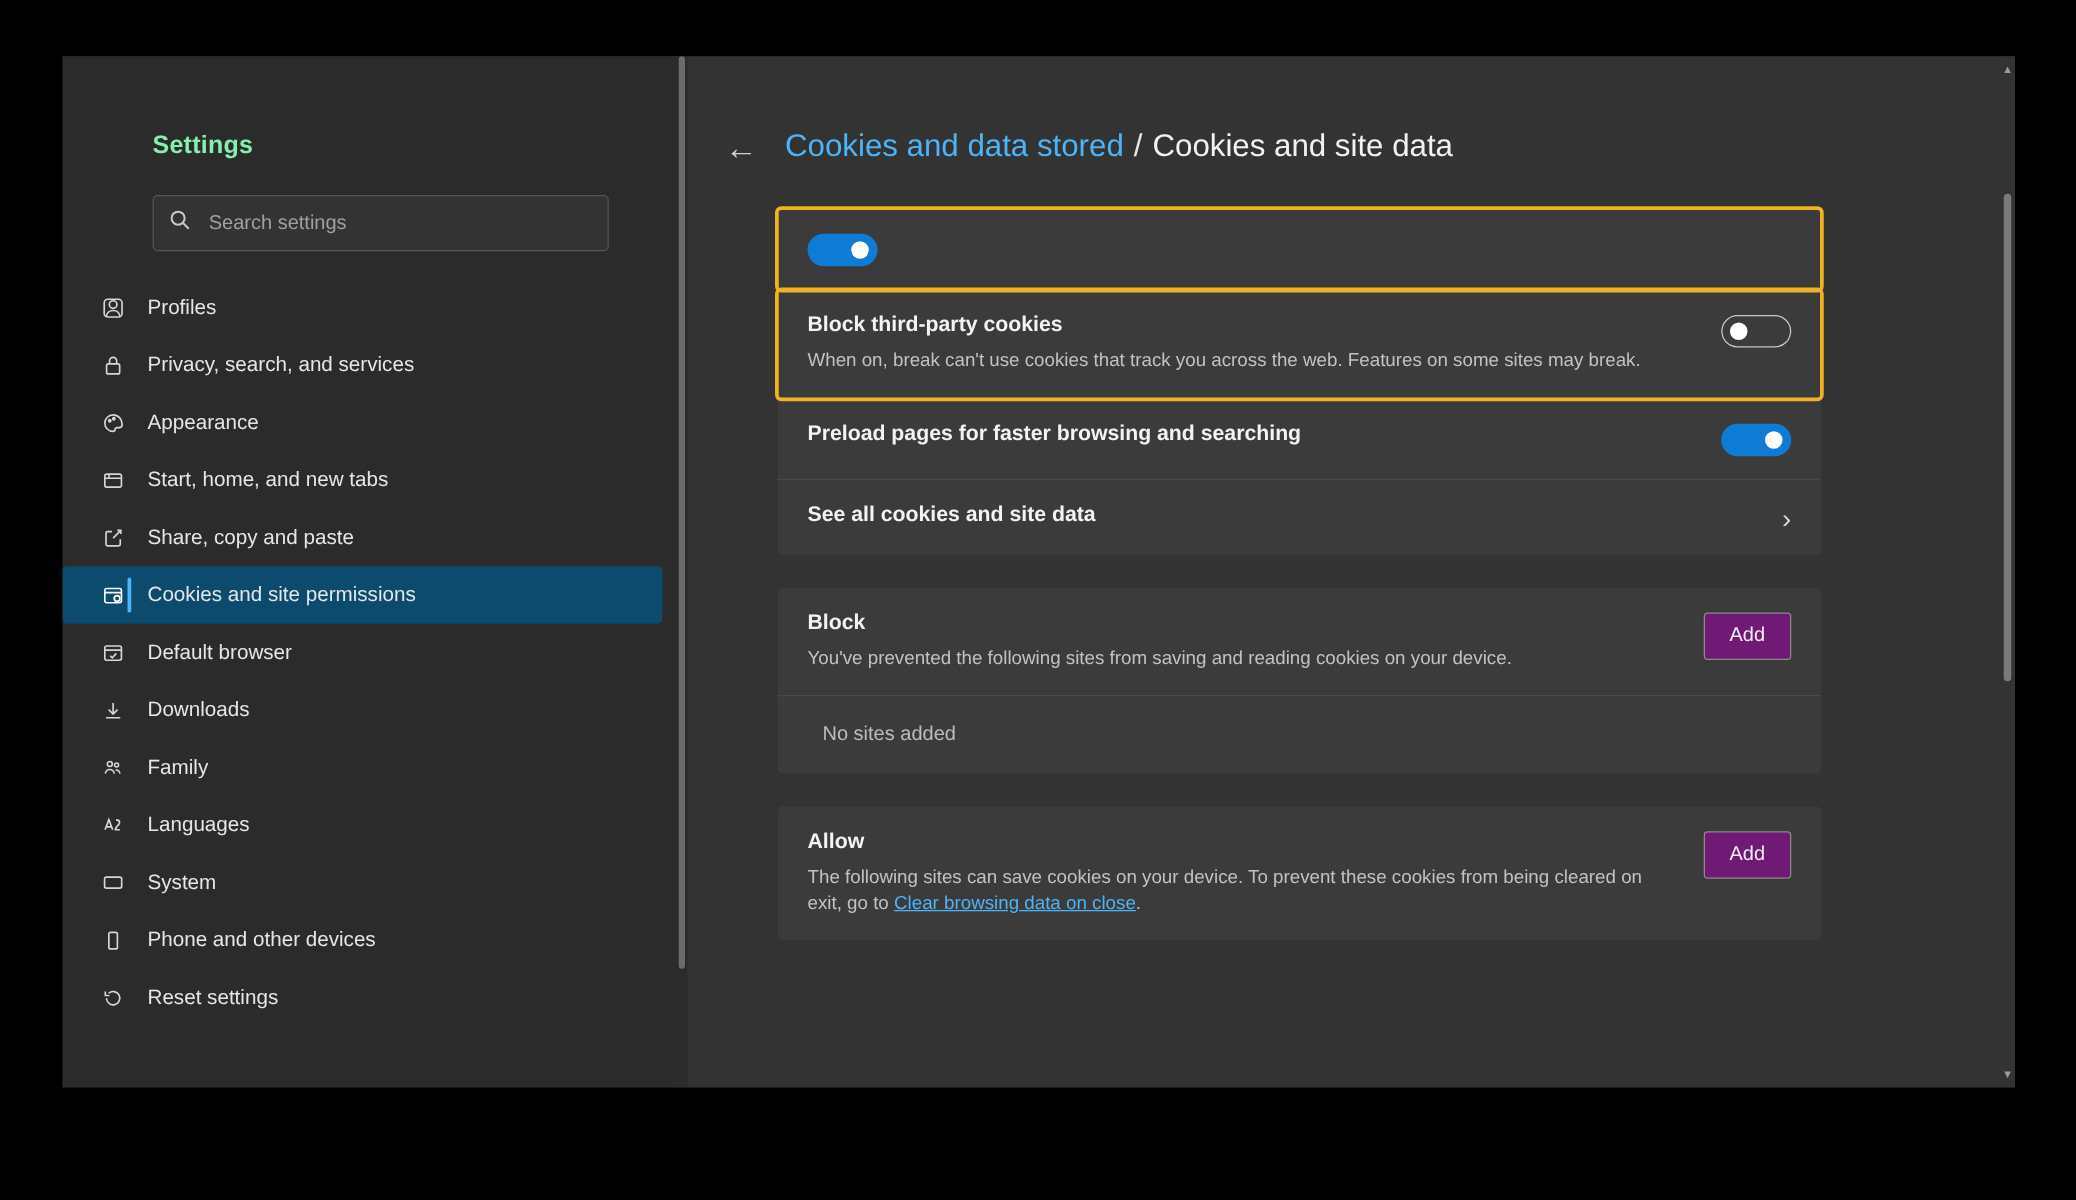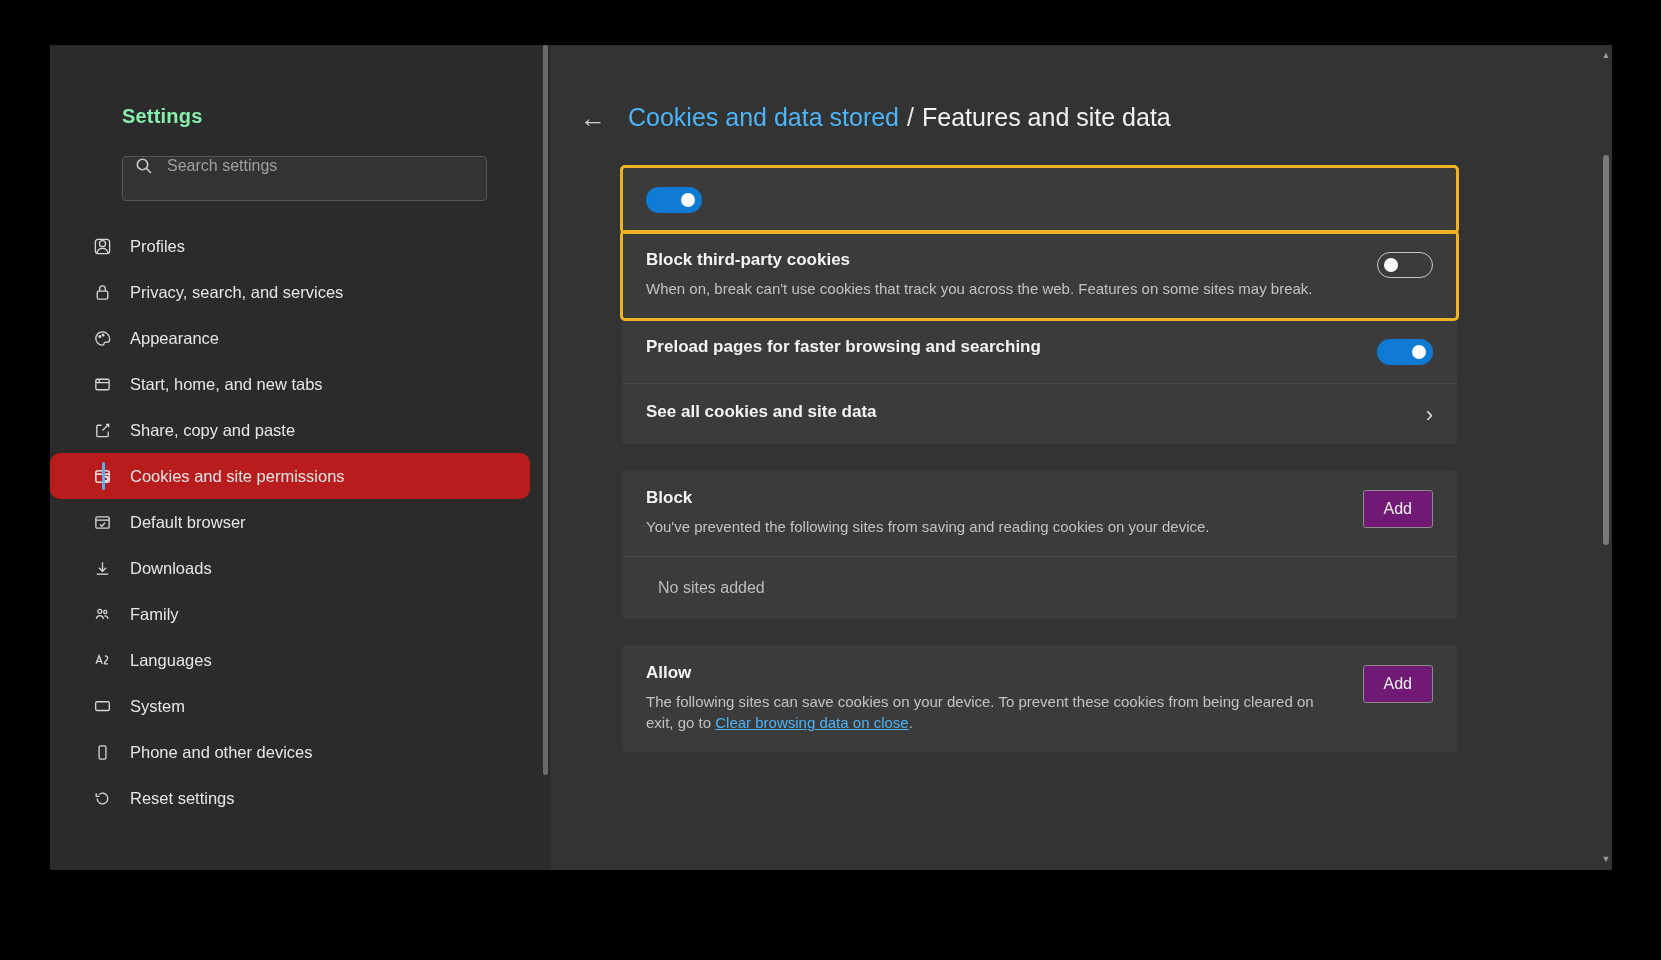--- a/index.html
+++ b/index.html
@@ -33,50 +33,50 @@
     margin: 20px 0 0 72px;
     letter-spacing: .2px;
   }
   .search-box {
     margin: 28px 0 0 72px;
     width: 365px; height: 45px;
     background: #333333;
     border: 1px solid #565656;
     border-radius: 4px;
     display: flex;
+    align-items: center;
     padding: 0 12px;
   }
   .search-box svg { flex: 0 0 auto; }
   .search-placeholder {
     color: #a0a0a0;
     font-size: 16px;
     margin-left: 14px;
   }
   .nav { margin-top: 22px; }
   .nav-item {
     height: 46px;
     display: flex;
     align-items: center;
-    padding-left: 40px;
+    padding-left: 28px;
     color: #e6e6e6;
     font-size: 16.5px;
     position: relative;
     margin-right: 20px;
     border-radius: 4px;
   }
   .nav-item .ico {
     width: 24px; height: 24px;
     display: flex; align-items: center; justify-content: center;
     margin-right: 16px;
     flex: 0 0 24px;
     color: #d6d6d6;
   }
   .nav-item.selected {
-    background: #b91c1c;
-    border-radius: 10px;
+    background: #0c4a6e;
   }
   .nav-item.selected::before {
     content: "";
     position: absolute;
     left: 52px; top: 9px;
     width: 3px; height: 28px;
     background: #4cb4f7;
     border-radius: 2px;
   }
   
@@ -388,21 +388,21 @@
       <div class="thumb"></div>
     </div>
   </div>
 
   <div class="main">
 
     <div class="breadcrumb">
       <span class="back-arrow">←</span>
       <span class="crumb-link">Cookies and data stored</span>
       <span class="crumb-sep">/</span>
-      <span class="crumb-current">Features and site data</span>
+      <span class="crumb-current">Cookies and site data</span>
     </div>
 
     <div class="sections">
 
       <div class="card first">
 
         <div class="row highlight-amber">
           <div class="toggle on">
               <span class="knob"></span>
             </div>

